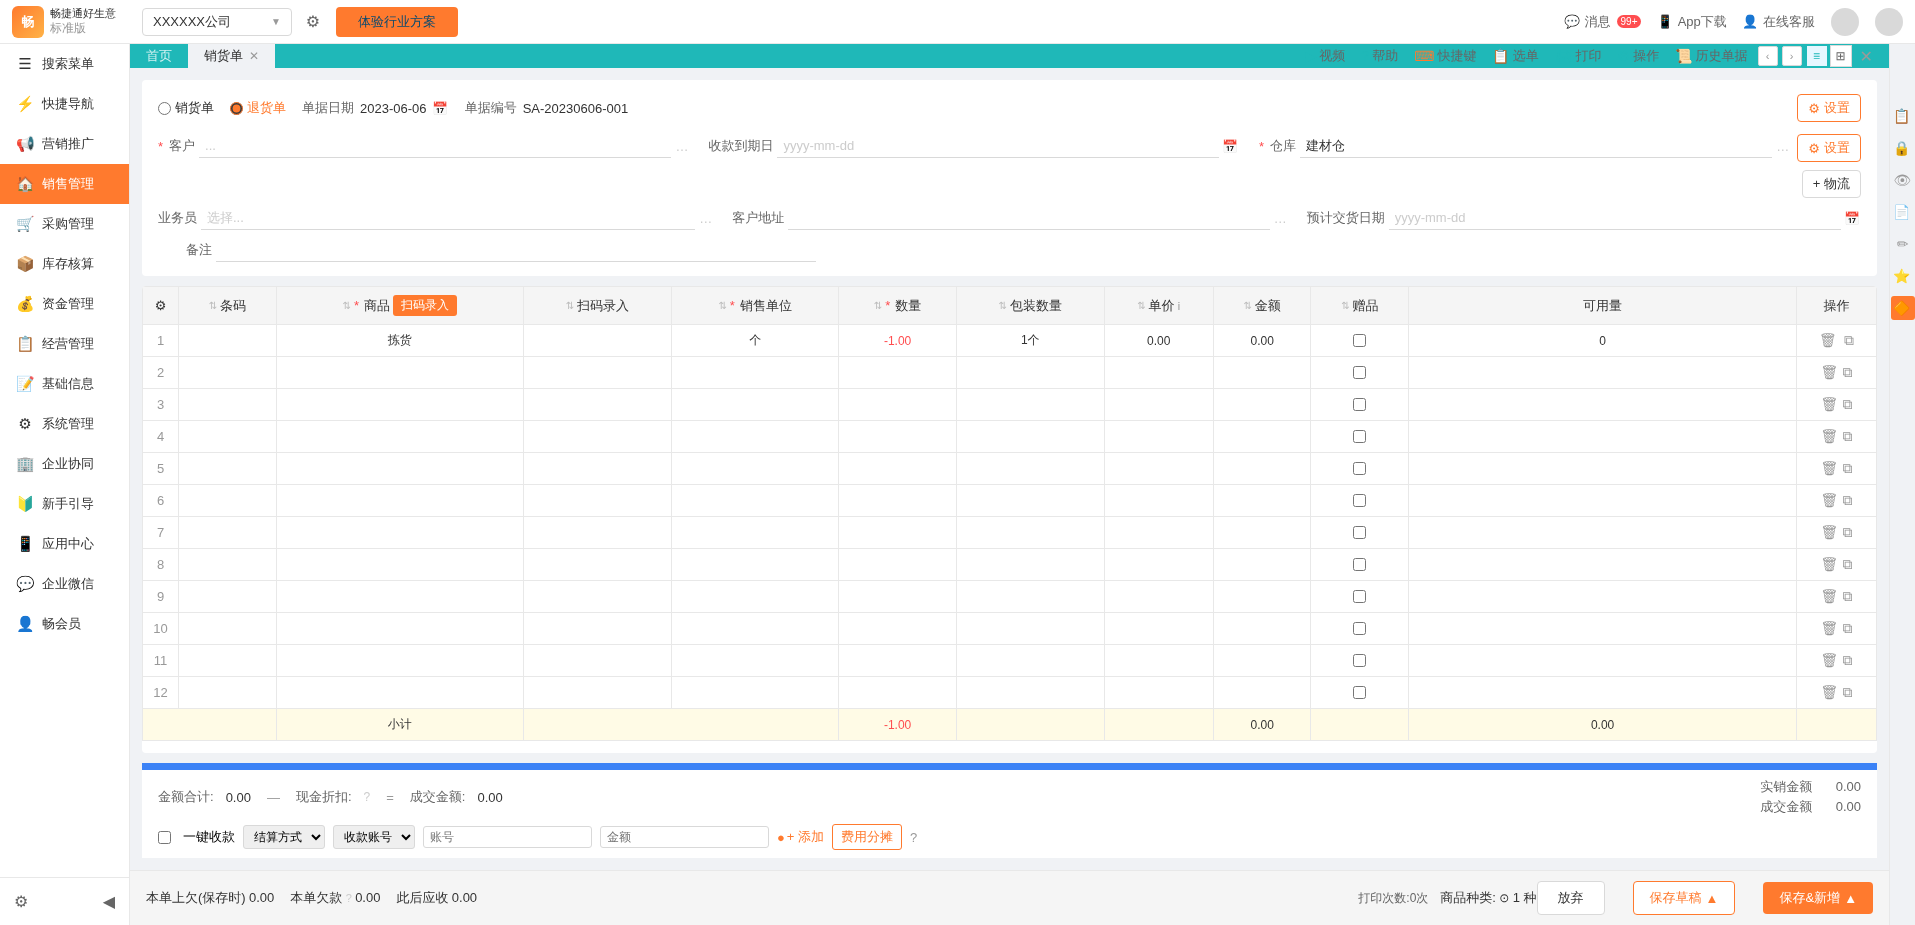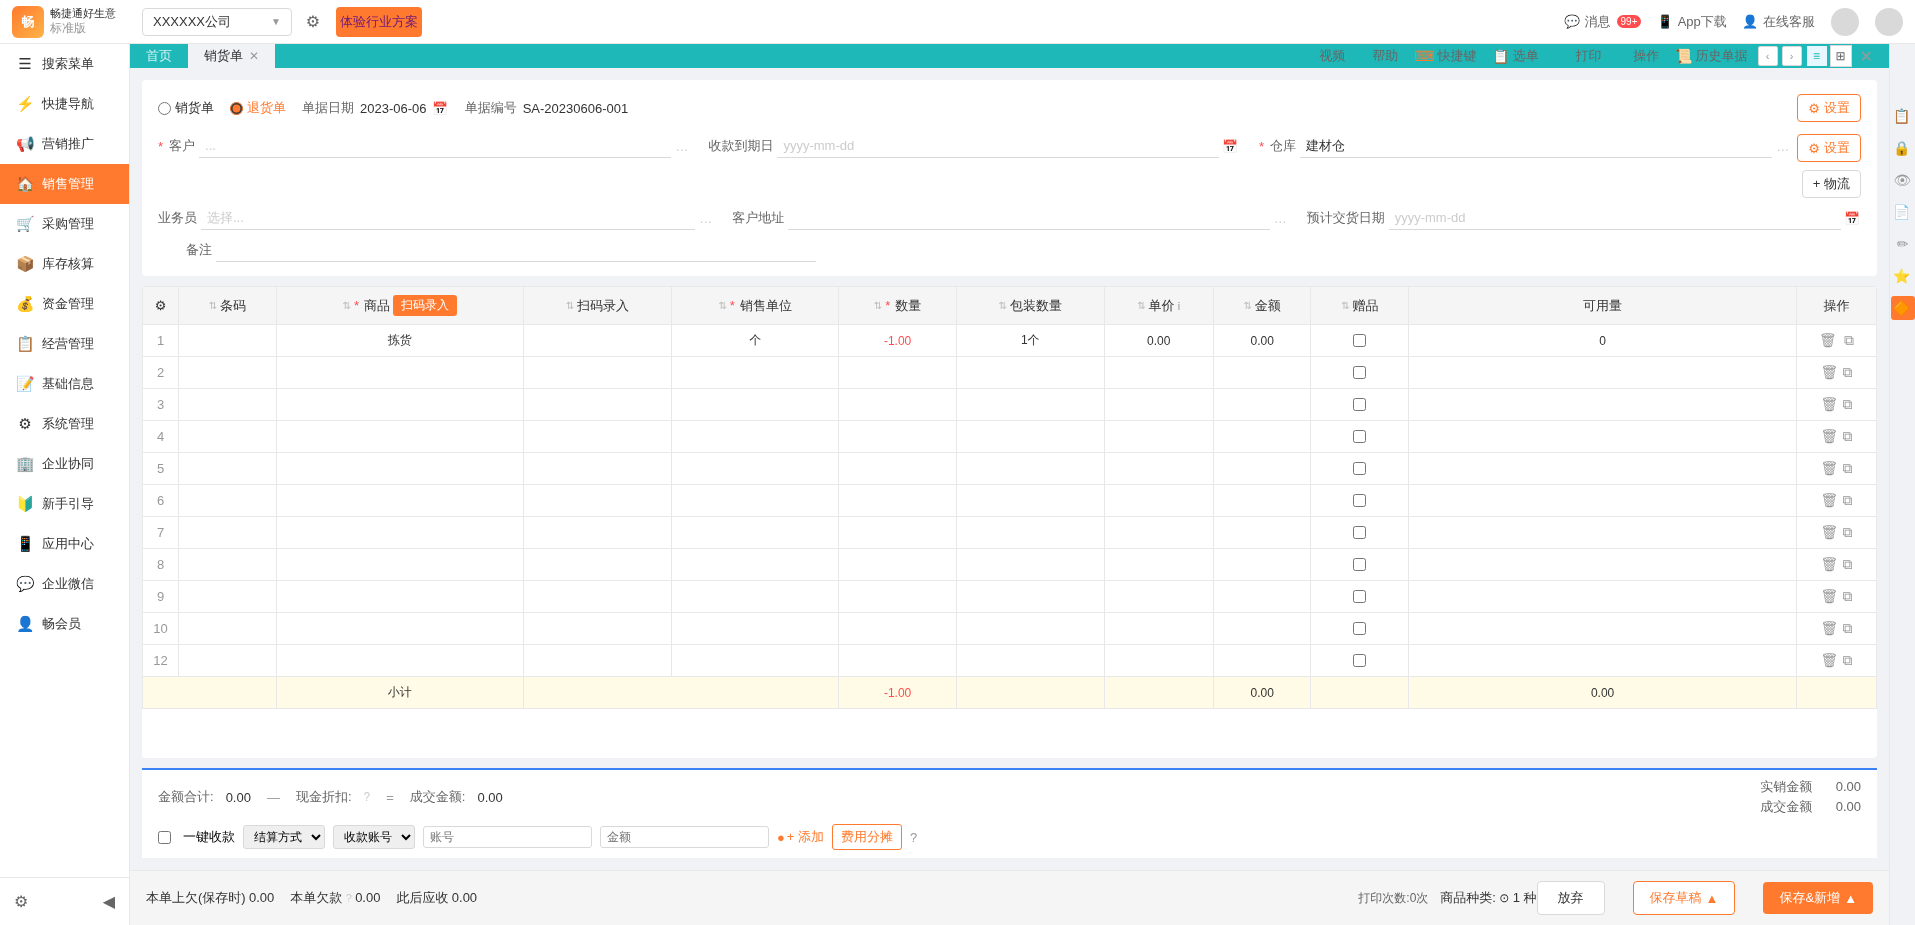--- a/index.html
+++ b/index.html
@@ -8,21 +8,21 @@
     
     .top-bar { background: #fff; height: 44px; display: flex; align-items: center; padding: 0 12px; border-bottom: 1px solid #e8e8e8; flex-shrink: 0; }
     .logo-area { display: flex; align-items: center; gap: 6px; width: 130px; }
     .logo-icon { width: 32px; height: 32px; background: linear-gradient(135deg, #ff7a2e, #ffb347); border-radius: 6px; display: flex; align-items: center; justify-content: center; color: white; font-weight: bold; font-size: 14px; }
     .logo-text { font-size: 11px; color: #333; line-height: 1.3; }
     .logo-tag { font-size: 12px; color: #999; }
     .company-selector { display: flex; align-items: center; gap: 4px; border: 1px solid #d9d9d9; border-radius: 4px; padding: 4px 10px; cursor: pointer; min-width: 150px; background: #fff; }
     .company-name { flex: 1; color: #333; }
     .chevron-down { color: #999; font-size: 10px; }
     .gear-btn { width: 30px; height: 30px; border: none; background: none; cursor: pointer; color: #666; font-size: 16px; margin-left: 6px; }
-    .trial-btn { background: #ff7a2e; color: #701a75; border: none; border-radius: 4px; padding: 6px 4px; cursor: pointer; font-size: 13px; margin-left: 8px; }
+    .trial-btn { background: #ff7a2e; color: #0c4a6e; border: none; border-radius: 4px; padding: 6px 22px; cursor: pointer; font-size: 13px; margin-left: 8px; }
     .top-right { margin-left: auto; display: flex; align-items: center; gap: 16px; }
     .top-right-item { display: flex; align-items: center; gap: 4px; cursor: pointer; color: #666; font-size: 12px; }
     .badge { background: #ff4d4f; color: white; border-radius: 8px; font-size: 10px; padding: 1px 4px; margin-left: 2px; }
     .avatar { width: 28px; height: 28px; border-radius: 50%; background: #d9d9d9; }
 
     
     .main-layout { display: flex; flex: 1; overflow: hidden; }
 
     
     .sidebar { width: 130px; background: #fff; border-right: 1px solid #e8e8e8; display: flex; flex-direction: column; flex-shrink: 0; }
@@ -67,21 +67,21 @@
     .th-with-icon { display: flex; align-items: center; justify-content: center; gap: 3px; }
     .sort-icon { color: #bbb; font-size: 10px; cursor: pointer; }
     .th-required { color: #ff4d4f; margin-right: 2px; }
     .info-icon { color: #999; font-size: 11px; cursor: pointer; }
     .checkbox-cell { display: flex; justify-content: center; }
     .delete-icon { color: #999; cursor: pointer; font-size: 14px; }
     .copy-icon { color: #999; cursor: pointer; font-size: 14px; }
     .row-num { color: #999; }
 
     
-    .bottom-bar { background: #fff; padding: 8px 16px; border-top: 2px solid #3b82f6; flex-shrink: 0; }
+    .bottom-bar { background: #fff; padding: 8px 16px; border-top: 7px solid #3b82f6; flex-shrink: 0; }
     .totals-row { display: flex; align-items: center; gap: 12px; margin-bottom: 8px; }
     .total-label { color: #666; font-size: 13px; }
     .total-value { color: #333; font-size: 13px; font-weight: 500; }
     .dash { color: #999; margin: 0 4px; }
     .equals { color: #999; margin: 0 4px; }
     .payment-row { display: flex; align-items: center; gap: 8px; }
     .checkbox-small { margin-right: 4px; }
     .select-mini { border: 1px solid #d9d9d9; border-radius: 3px; padding: 3px 6px; font-size: 12px; min-width: 80px; }
     .input-mini { border: 1px solid #d9d9d9; border-radius: 3px; padding: 3px 6px; font-size: 12px; min-width: 60px; }
     .add-btn { background: none; border: none; color: #ff7a2e; cursor: pointer; font-size: 12px; display: flex; align-items: center; gap: 2px; }
@@ -600,20 +600,38 @@
                 <td>
                   <div class="checkbox-cell">
                     <input type="checkbox" style="">
                   </div>
                 </td>
                 <td></td>
               <td><span class="delete-icon">🗑</span><span class="copy-icon" style="margin-left:4px;">⧉</span></td>
             </tr>
             <tr>
               <td><span class="row-num">10</span></td>
+                <td></td>
+                <td></td>
+                <td></td>
+                <td></td>
+                <td></td>
+                <td></td>
+                <td></td>
+                <td></td>
+                <td>
+                  <div class="checkbox-cell">
+                    <input type="checkbox" style="">
+                  </div>
+                </td>
+                <td></td>
+              <td><span class="delete-icon">🗑</span><span class="copy-icon" style="margin-left:4px;">⧉</span></td>
+            </tr>
+            <tr>
+              <td><span class="row-num">11</span></td>
                 <td></td>
                 <td></td>
                 <td></td>
                 <td></td>
                 <td></td>
                 <td></td>
                 <td></td>
                 <td></td>
                 <td>
                   <div class="checkbox-cell">

